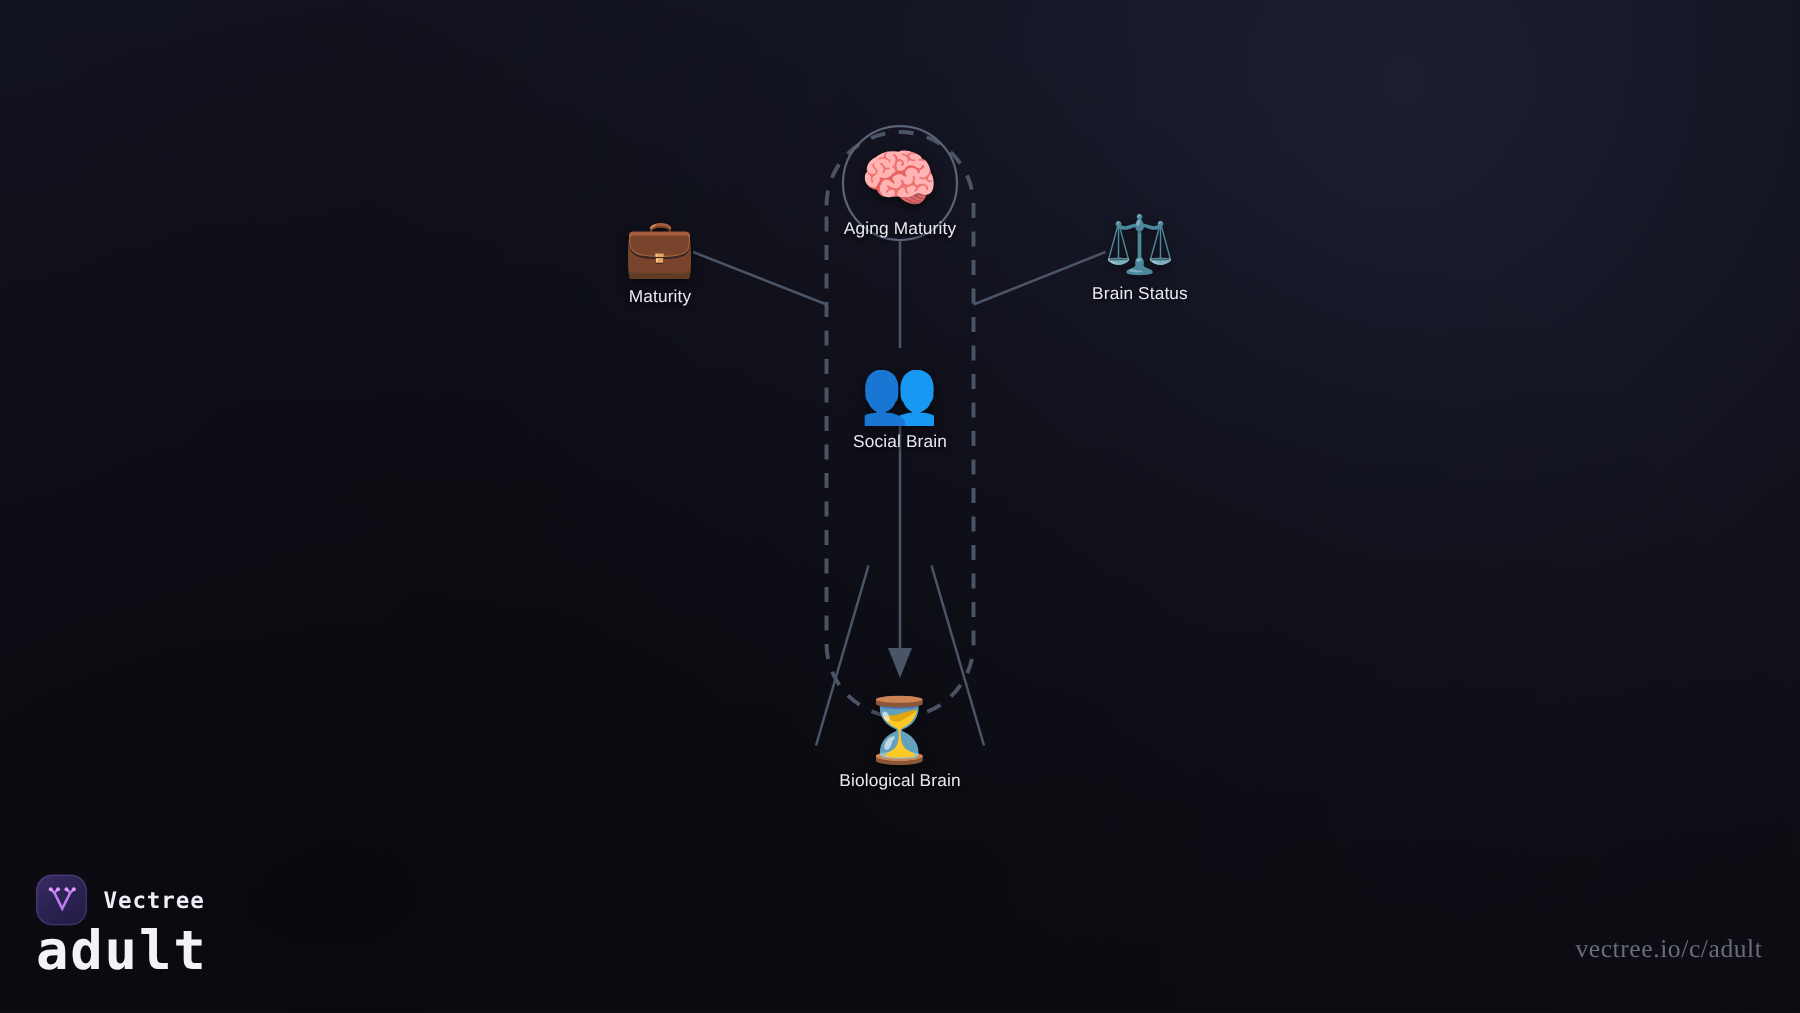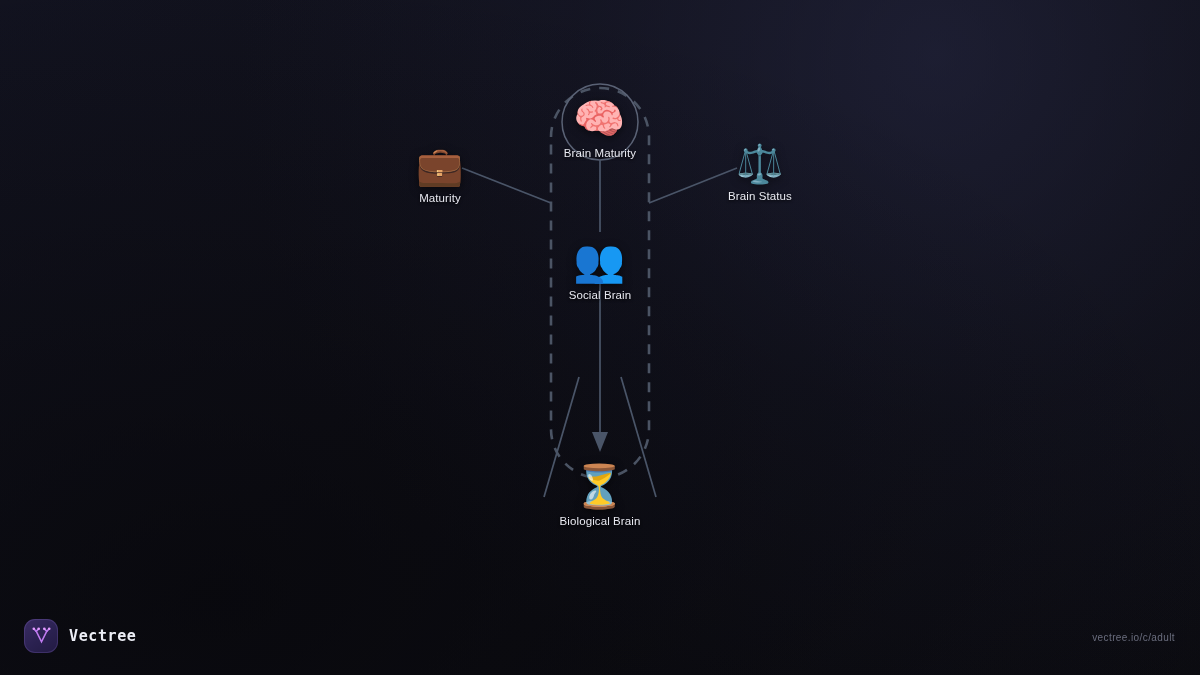--- a/index.html
+++ b/index.html
@@ -89,22 +89,22 @@
     font-size: 36px;
     font-weight: bold;
     color: #f2f3f8;
     letter-spacing: 1.2px;
     line-height: 1;
   }
   #site-url {
     position: absolute;
     right: 25px;
     bottom: 32px;
-    font-family: Liberation Sans, sans-serif;
-    font-size: 10px;
+    font-family: Liberation Serif, serif;
+    font-size: 17px;
     color: #6a6d7e;
     letter-spacing: 0.4px;
   }
 </style>
 </head>
 <body>
 
 <div id="stage">
 
   <div id="vignette"></div>
@@ -128,21 +128,21 @@
 
     <line x1="649" y1="203" x2="737" y2="168" stroke="#4a5568" stroke-width="1.7"></line>
 
     <line x1="579" y1="377" x2="544" y2="497" stroke="#4a5568" stroke-width="1.7"></line>
 
     <line x1="621" y1="377" x2="656" y2="497" stroke="#4a5568" stroke-width="1.7"></line>
   </svg>
 
   <div class="node" style="left:600px; top:96px;">
     <span class="glyph">🧠</span>
-    <span class="label">Brain Maturity</span>
+    <span class="label">Aging Maturity</span>
   </div>
 
   <div class="node small" style="left:440px; top:145px;">
     <span class="glyph">💼</span>
     <span class="label">Maturity</span>
   </div>
 
   <div class="node small" style="left:760px; top:143px;">
     <span class="glyph">⚖️</span>
     <span class="label">Brain Status</span>
@@ -172,17 +172,18 @@
           <g fill="#e39bff">
             <circle cx="3.2" cy="3.2" r="1.5"></circle>
             <circle cx="8.8" cy="3.2" r="1.5"></circle>
             <circle cx="15.2" cy="3.2" r="1.5"></circle>
             <circle cx="20.8" cy="3.2" r="1.5"></circle>
           </g>
         </svg>
       </div>
       <div id="brand-name">Vectree</div>
     </div>
+    <div id="brand-title">adult</div>
   </div>
 
   <div id="site-url">vectree.io/c/adult</div>
 
 </div>
 
 </body></html>

